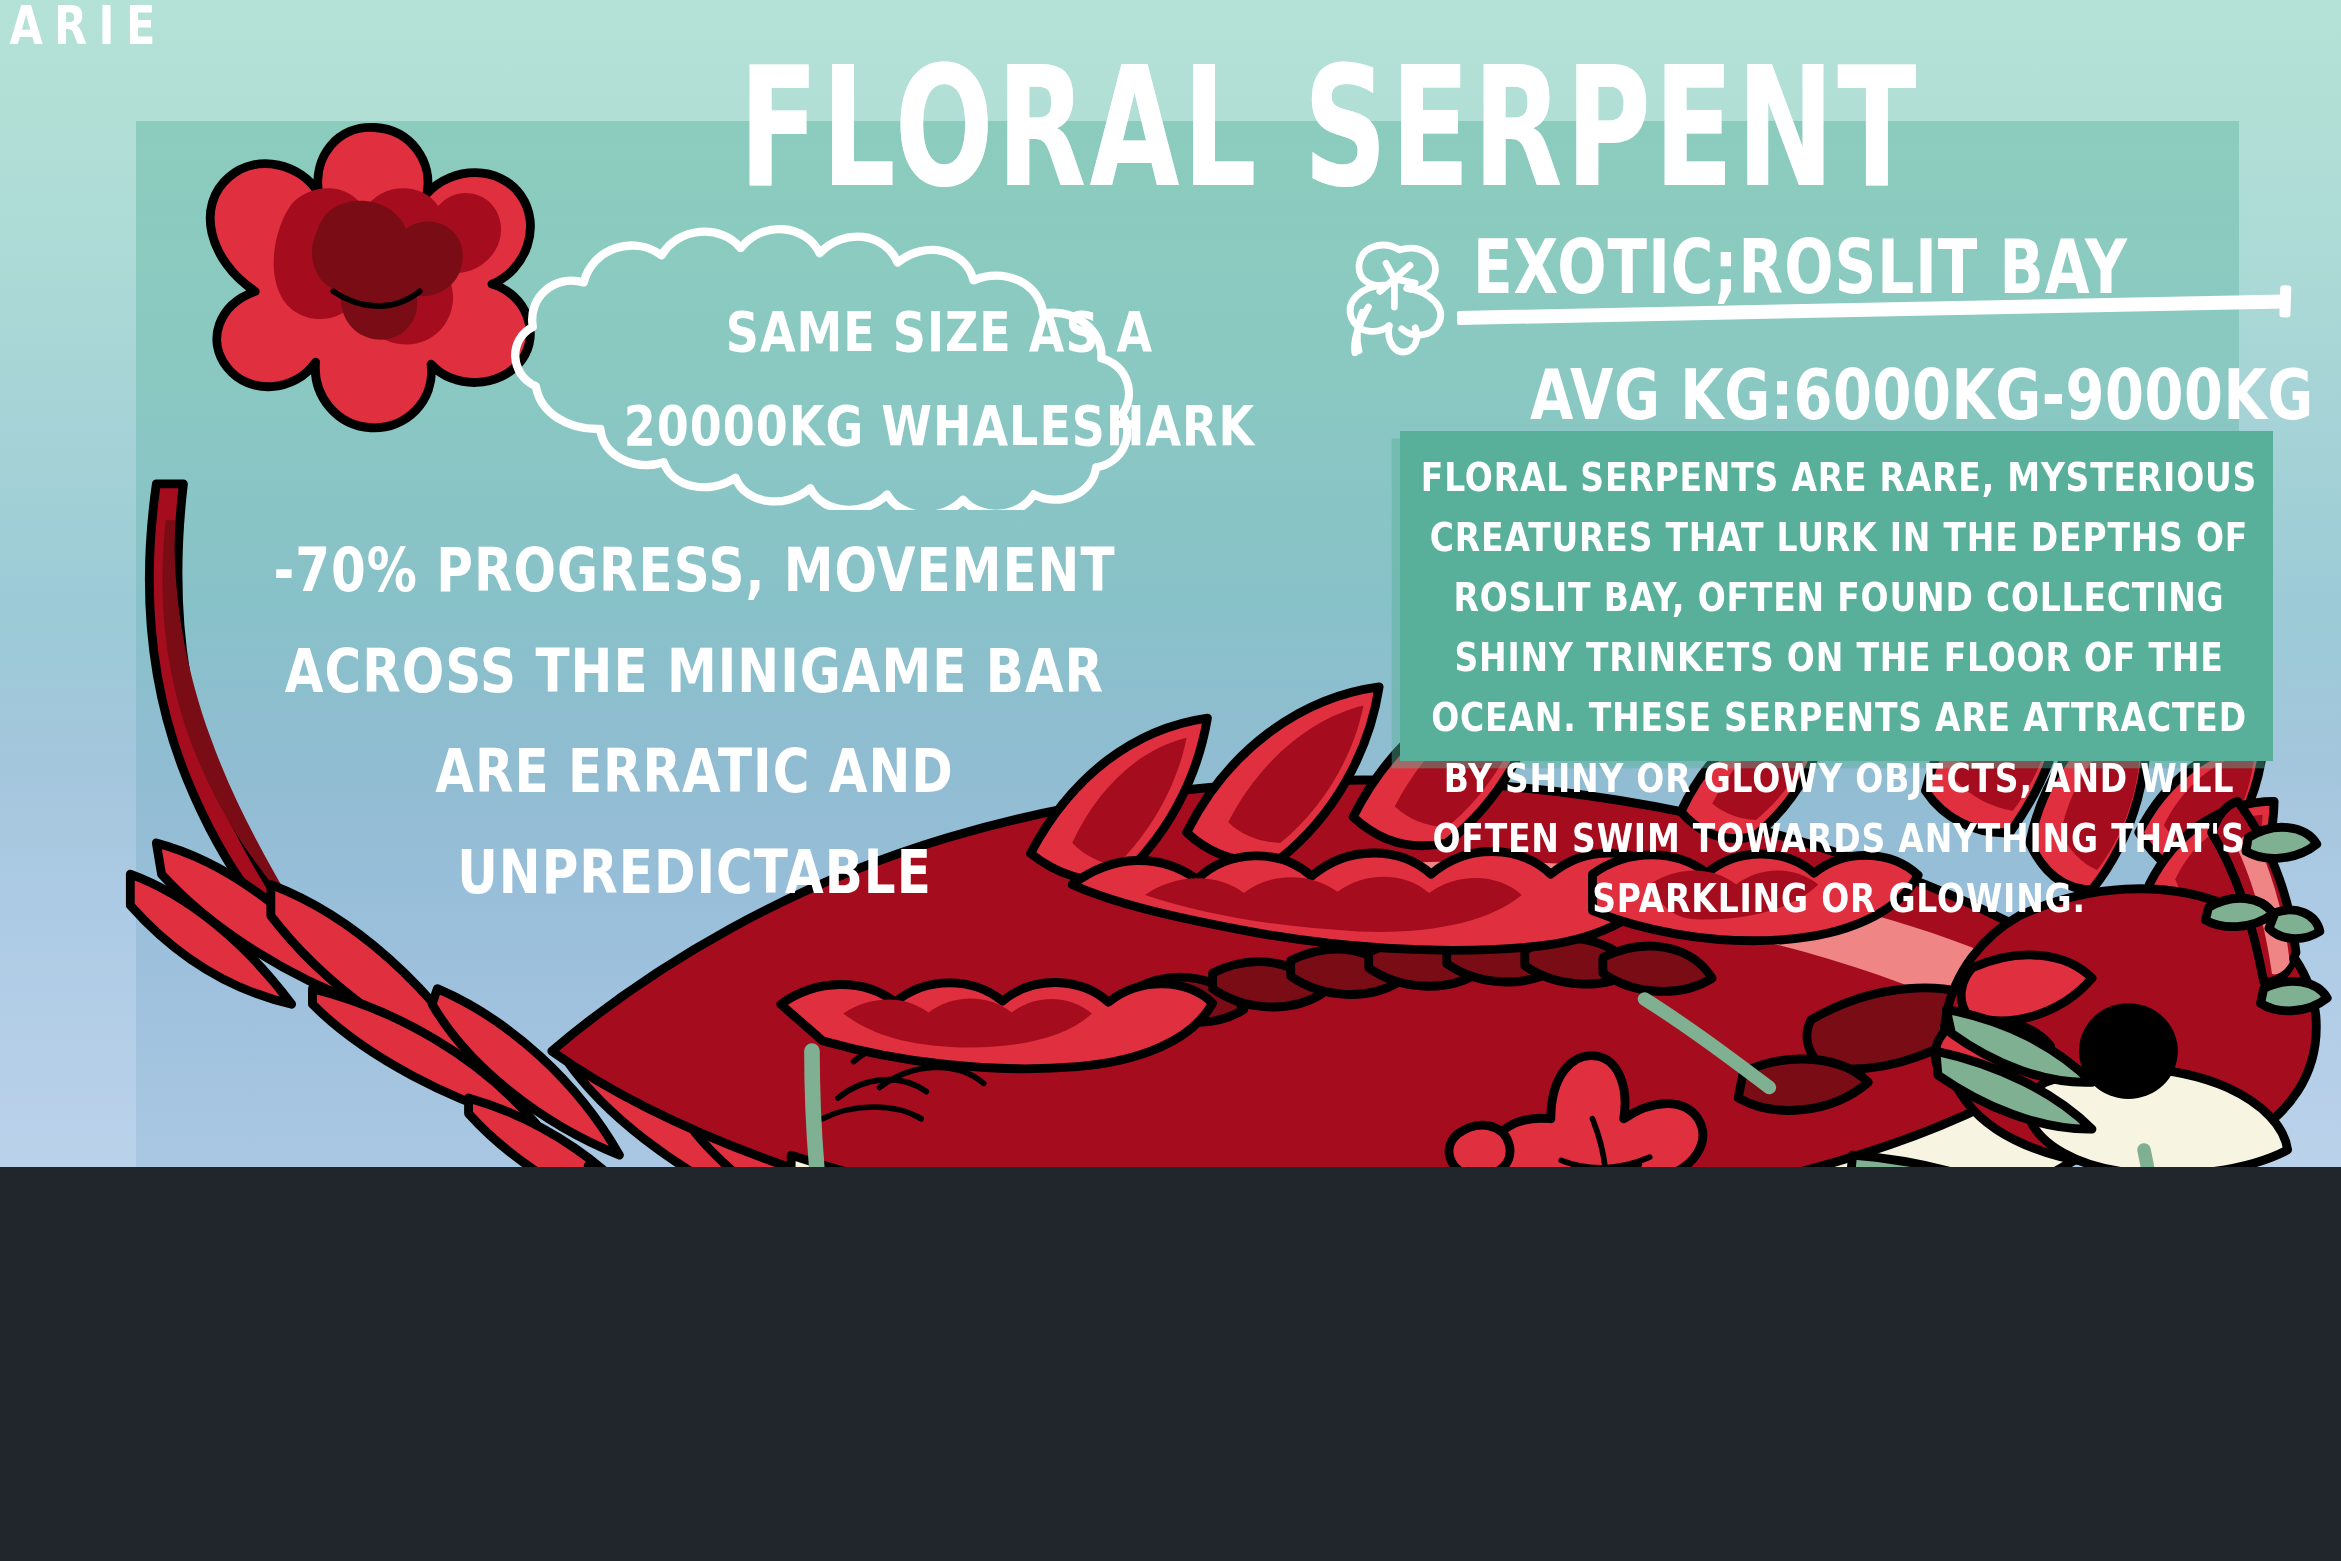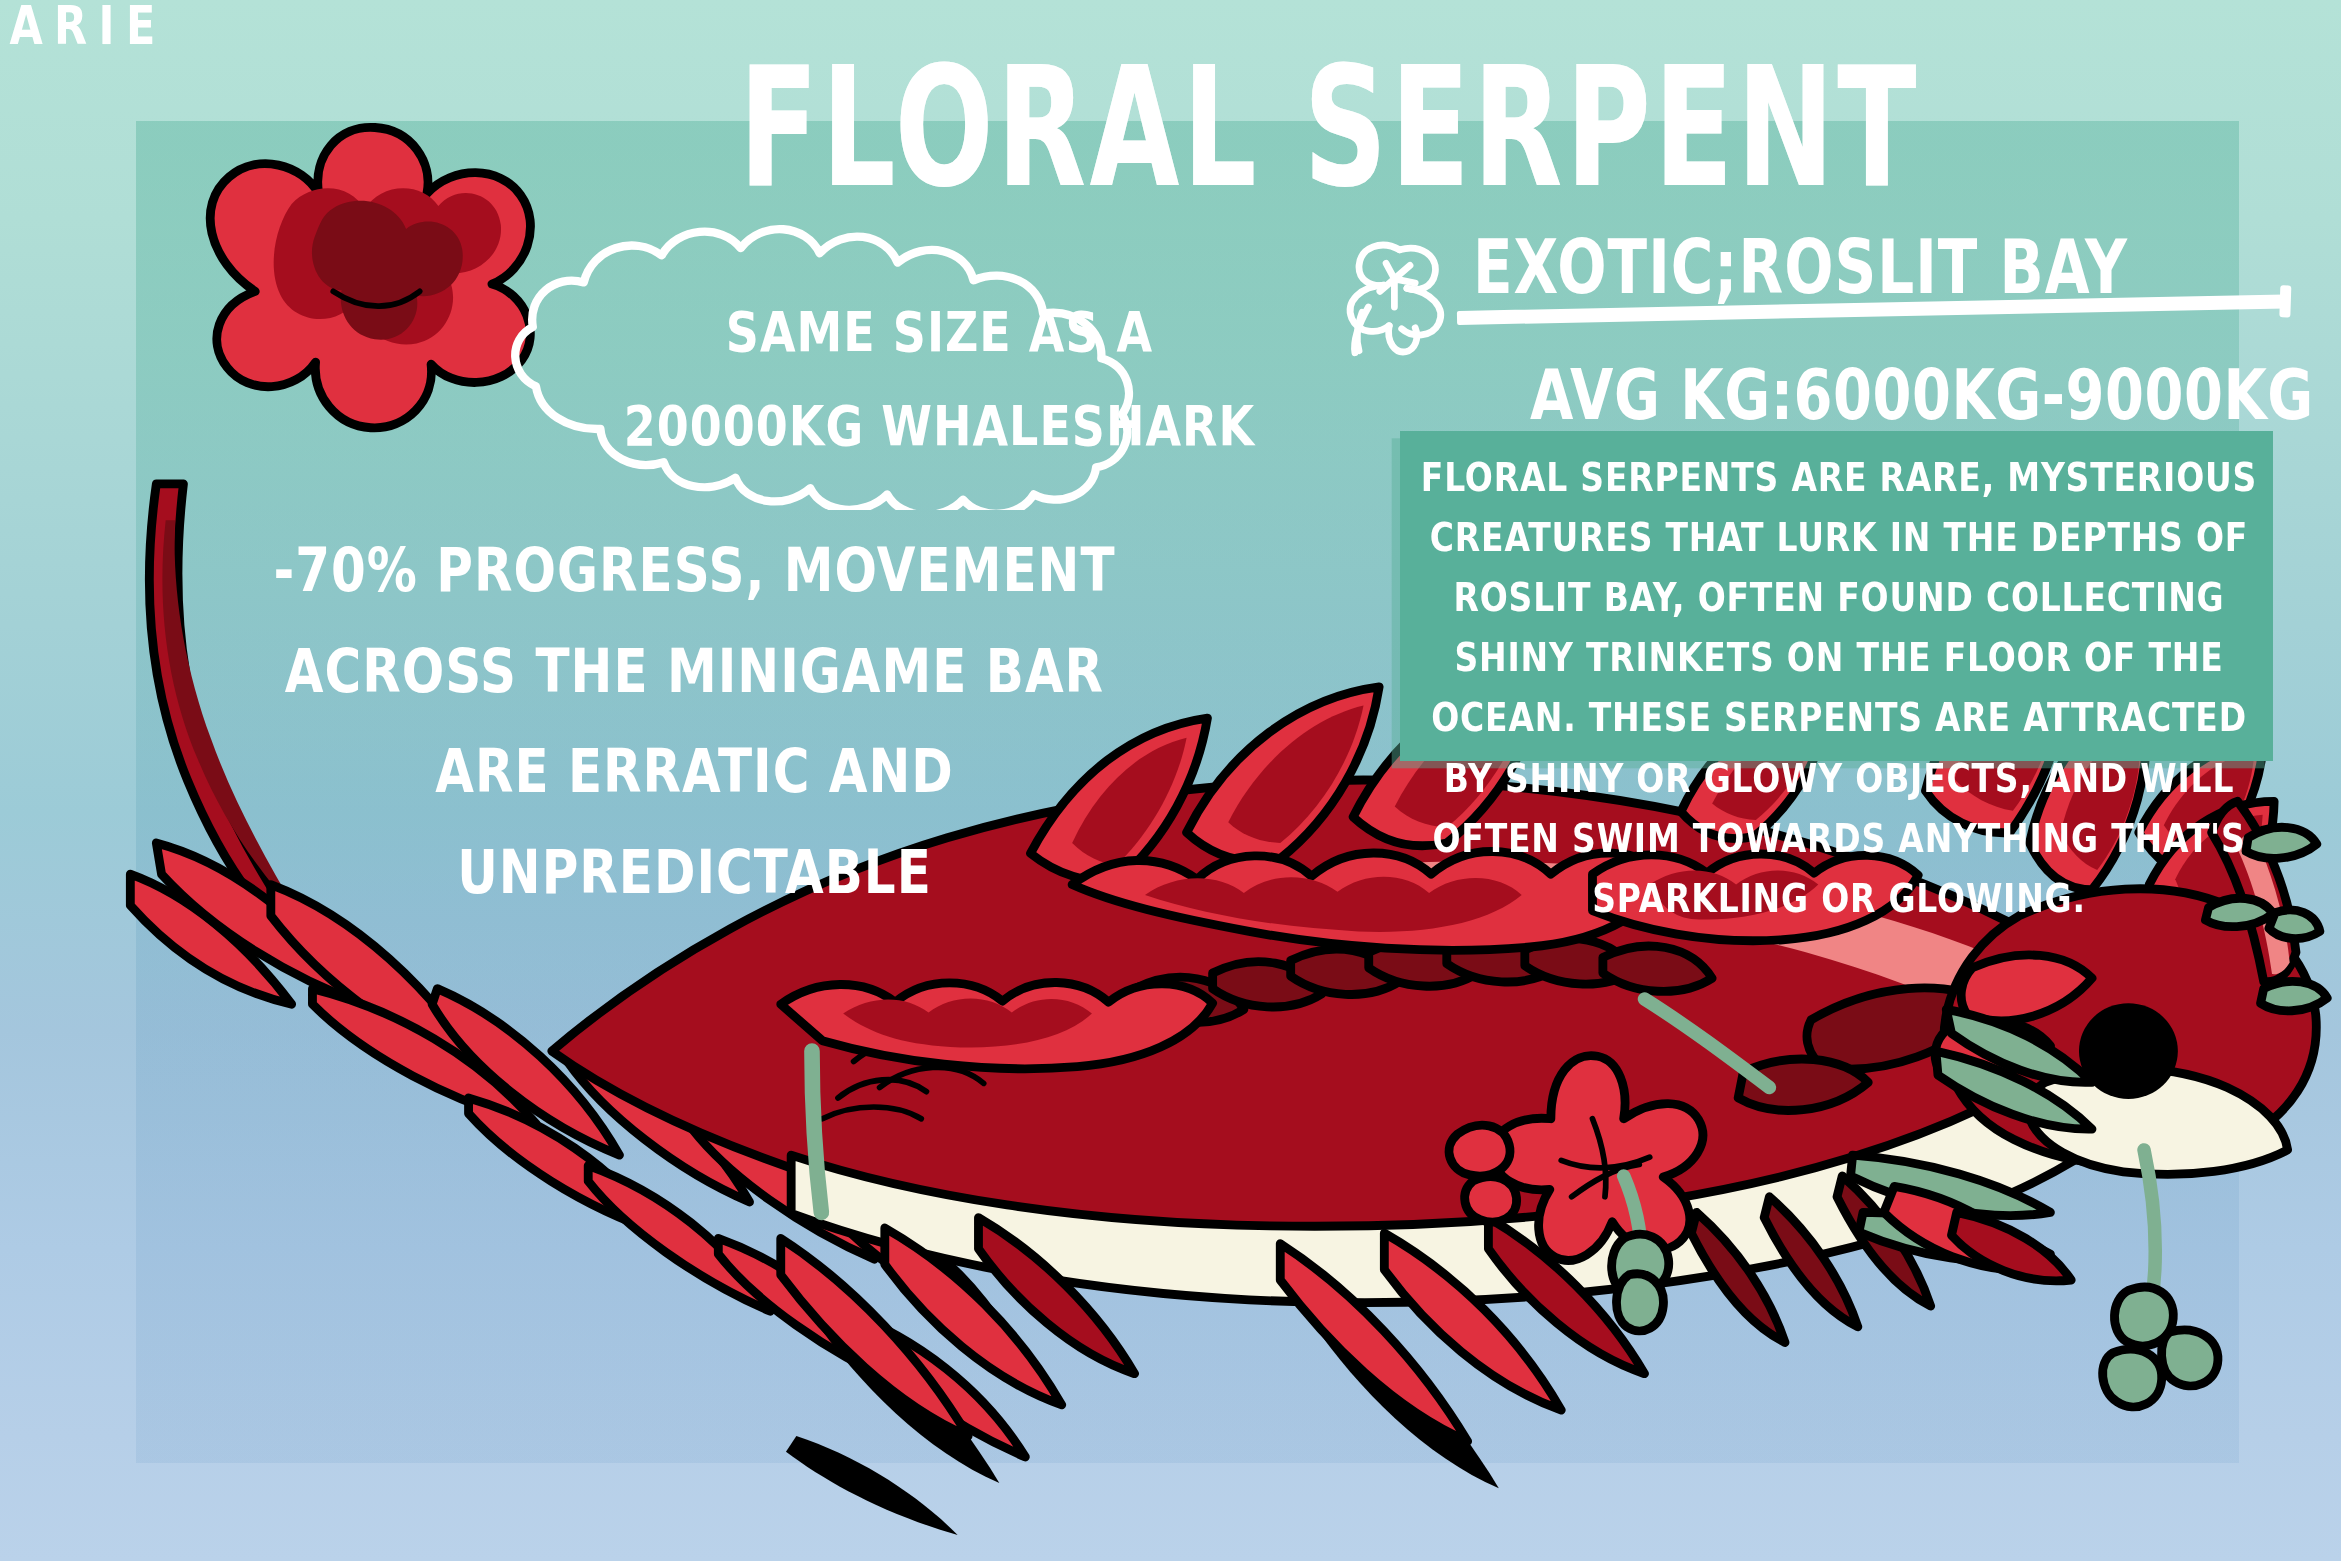--- a/index.html
+++ b/index.html
@@ -1,18 +1,18 @@
 <!DOCTYPE html>
 <html style="font-size:8.3px"><head>
 <meta charset="utf-8">
 <style>
   html,body{margin:0;padding:0;background:#20262b;}
   #stage{
     position:relative;
-    width:2342px;height:1561px;
+    width:2342px;height:1167px;
     overflow:hidden;
     font-family:"DejaVu Sans", sans-serif;
     background:linear-gradient(180deg,
       #b4e2d7 0%,
       #b0ded6 14%,
       #a9d7d6 28%,
       #a3d1d6 40%,
       #9ccbd7 52%,
       #a4c6dd 66%,
       #aecbe5 80%,

